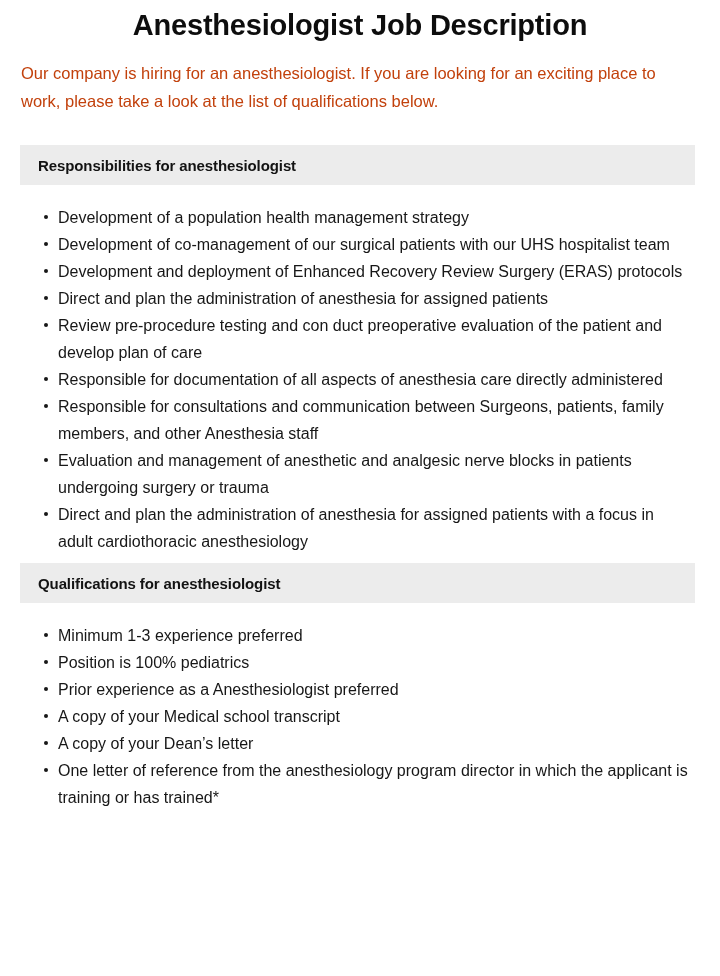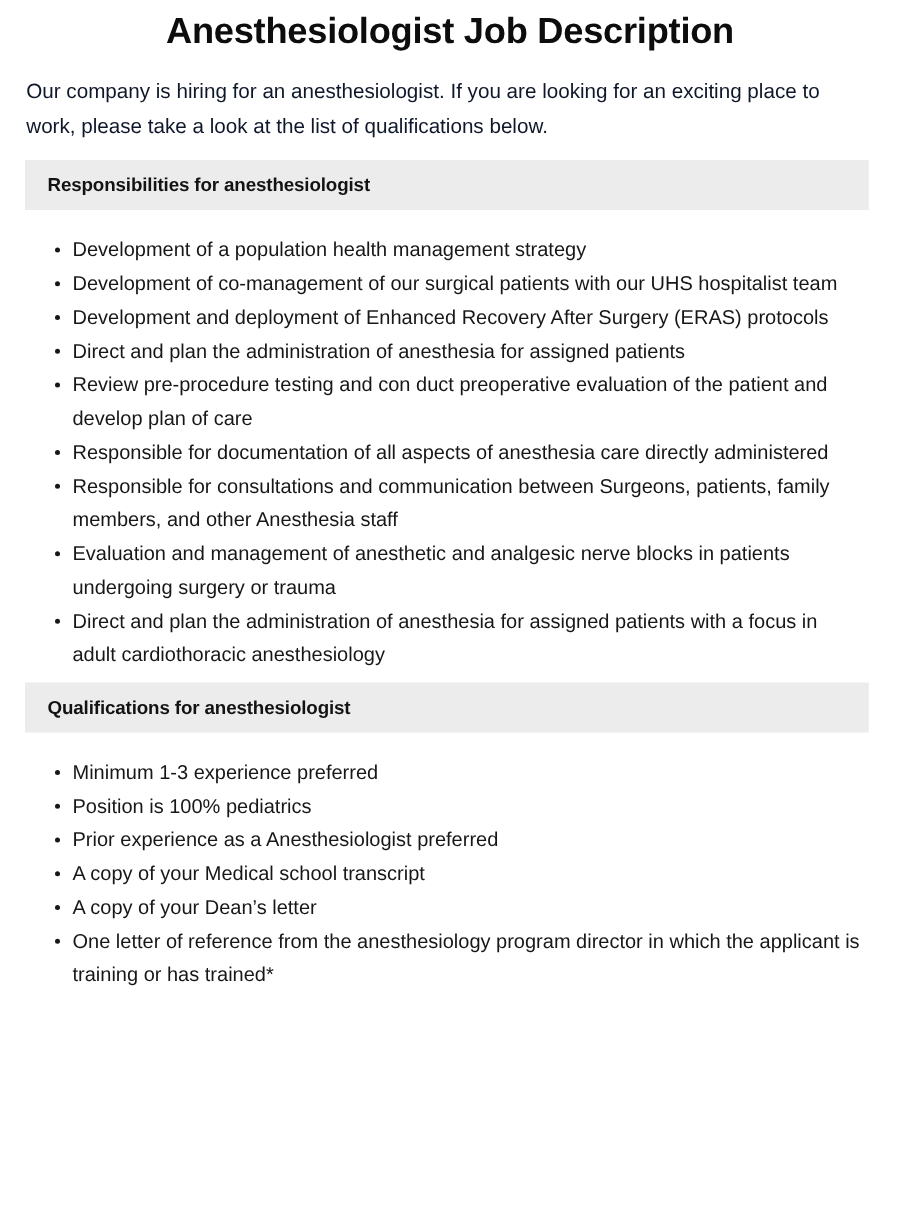--- a/index.html
+++ b/index.html
@@ -29,24 +29,24 @@
     margin: 0;
     padding: 6px 20px 0 20px;
     line-height: 38px;
     color: #0d0d0d;
   }
   .intro {
     font-size: 16.5px;
     line-height: 28px;
     margin: 15px 0 0 0;
     padding: 0 22px 0 21px;
-    color: #0f172a;
+    color: #c2410c;
   }
   .section {
-    margin-top: 13px;
+    margin-top: 30px;
   }
   .section.second {
     margin-top: 8px;
   }
   .section-header {
     background: #ececec;
     margin: 0 25px 0 20px;
     height: 40px;
     display: flex;
     align-items: center;
@@ -93,21 +93,21 @@
 
   <p class="intro">Our company is hiring for an anesthesiologist. If you are looking for an exciting place to work, please take a look at the list of qualifications below.</p>
 
   <div class="section">
     <div class="section-header">
       <span class="section-header-text">Responsibilities for anesthesiologist</span>
     </div>
     <ul class="bullets" id="list-0">
         <li><span class="bullet-dot"></span><span>Development of a population health management strategy</span></li>
         <li><span class="bullet-dot"></span><span>Development of co-management of our surgical patients with our UHS hospitalist team</span></li>
-        <li><span class="bullet-dot"></span><span>Development and deployment of Enhanced Recovery After Surgery (ERAS) protocols</span></li>
+        <li><span class="bullet-dot"></span><span>Development and deployment of Enhanced Recovery Review Surgery (ERAS) protocols</span></li>
         <li><span class="bullet-dot"></span><span>Direct and plan the administration of anesthesia for assigned patients</span></li>
         <li><span class="bullet-dot"></span><span>Review pre-procedure testing and con duct preoperative evaluation of the patient and develop plan of care</span></li>
         <li><span class="bullet-dot"></span><span>Responsible for documentation of all aspects of anesthesia care directly administered</span></li>
         <li><span class="bullet-dot"></span><span>Responsible for consultations and communication between Surgeons, patients, family members, and other Anesthesia staff</span></li>
         <li><span class="bullet-dot"></span><span>Evaluation and management of anesthetic and analgesic nerve blocks in patients undergoing surgery or trauma</span></li>
         <li><span class="bullet-dot"></span><span>Direct and plan the administration of anesthesia for assigned patients with a focus in adult cardiothoracic anesthesiology</span></li>
       </ul>
   </div>
 
   <div class="section second">

